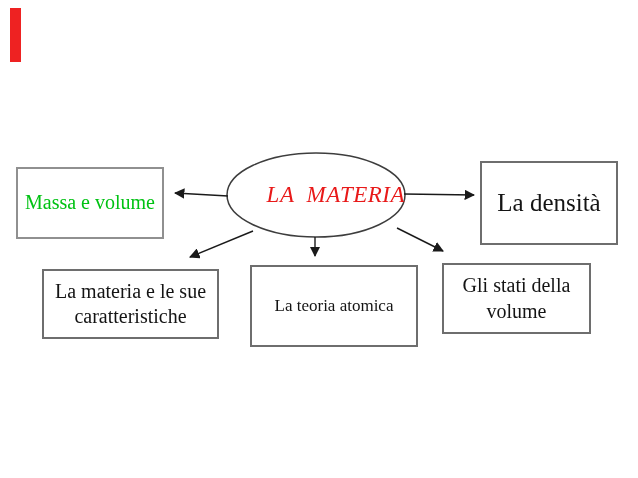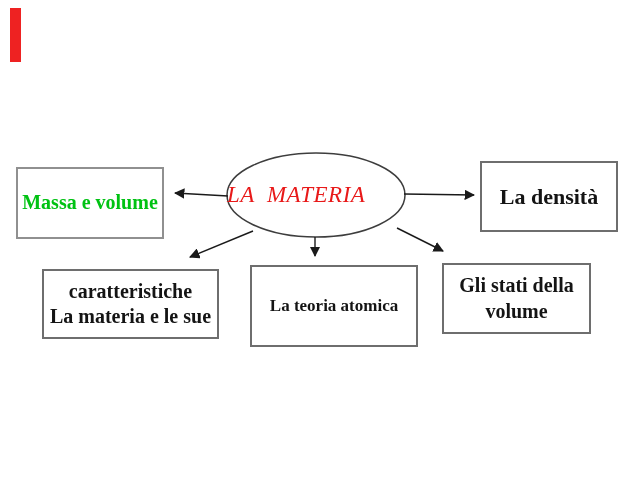--- a/index.html
+++ b/index.html
@@ -24,42 +24,41 @@
   .ribbon{
     position:absolute;left:10px;top:8px;width:11px;height:54px;
     background:var(--ribbon_red,#ee2222);
   }
   svg.connectors{position:absolute;left:0;top:0;width:638px;height:478px;}
   svg .ellipse-shape{fill:#ffffff;stroke:var(--ellipse_outline,#3d3d3d);stroke-width:1.5;}
   svg .connector{stroke:var(--connector_black,#1a1a1a);stroke-width:1.4;fill:none;}
   svg .arrowhead{fill:var(--connector_black,#1a1a1a);}
   .title-wrap{
     position:absolute;left:227px;top:153px;width:178px;height:84px;
-    display:flex;align-items:center;justify-content:flex-start;
+    display:flex;align-items:center;justify-content:flex-end;
   }
   .title-text{
     color:var(--title_red,#e81919);
     font-style:italic;font-size:23px;letter-spacing:0.5px;
     white-space:pre;
   }
   .box{
     position:absolute;box-sizing:border-box;
     display:flex;flex-direction:column;align-items:center;justify-content:center;
     text-align:center;color:var(--text_black,#141414);
     font-size:20px;line-height:1.27;background:#ffffff;
     border:2px solid var(--box_border_gray,#6e6e6e);
-    font-weight:bold;
   }
   .box .line{display:block;white-space:nowrap;}
   .box-massa{
     left:16px;top:167px;width:148px;height:72px;
     border-color:var(--massa_border_gray,#909090);
     color:var(--massa_green,#00c213);
   }
-  .box-densita{left:480px;top:161px;width:138px;height:71px;font-size:22px;}
+  .box-densita{left:480px;top:161px;width:138px;height:84px;font-size:25px;}
   .box-caratteristiche{left:42px;top:269px;width:177px;height:70px;}
   .box-teoria{left:250px;top:265px;width:168px;height:82px;font-size:17px;}
   .box-stati{left:442px;top:263px;width:149px;height:71px;}
 </style>
 </head>
 <body>
 
 <div class="stage">
 
   <div class="ribbon"></div>
@@ -84,22 +83,22 @@
 
   <div class="box box-massa">
     <span class="line">Massa e volume</span>
   </div>
 
   <div class="box box-densita">
     <span class="line">La densità</span>
   </div>
 
   <div class="box box-caratteristiche">
+    <span class="line">La materia e le sue</span>
     <span class="line">caratteristiche</span>
-    <span class="line">La materia e le sue</span>
   </div>
 
   <div class="box box-teoria">
     <span class="line">La teoria atomica</span>
   </div>
 
   <div class="box box-stati">
     <span class="line">Gli stati della</span>
     <span class="line">volume</span>
   </div>

